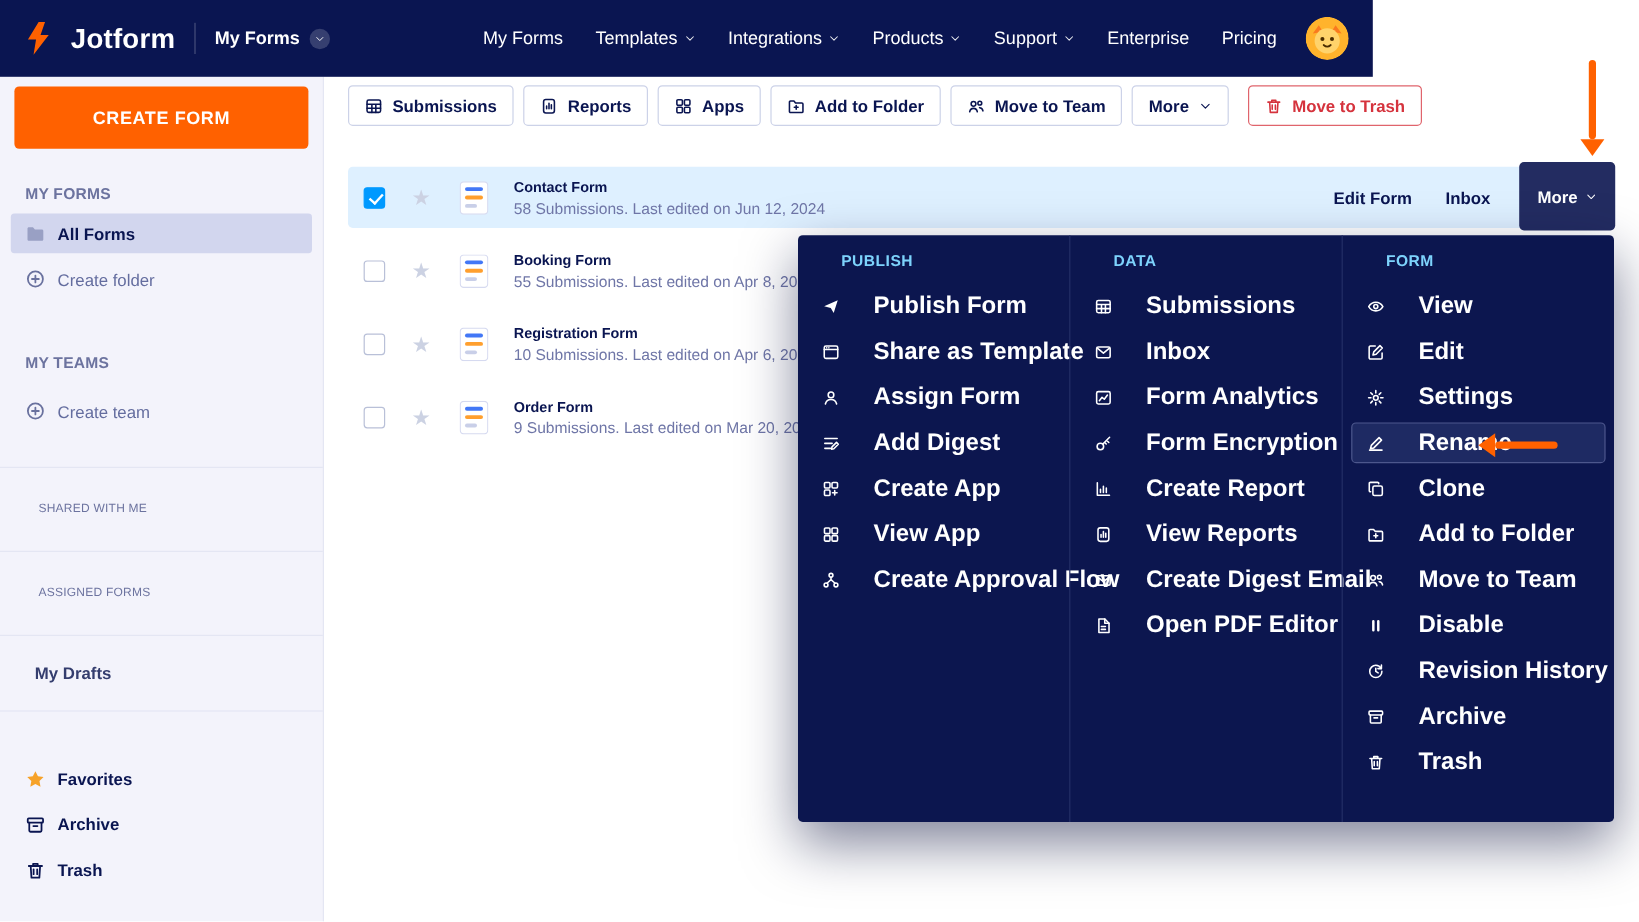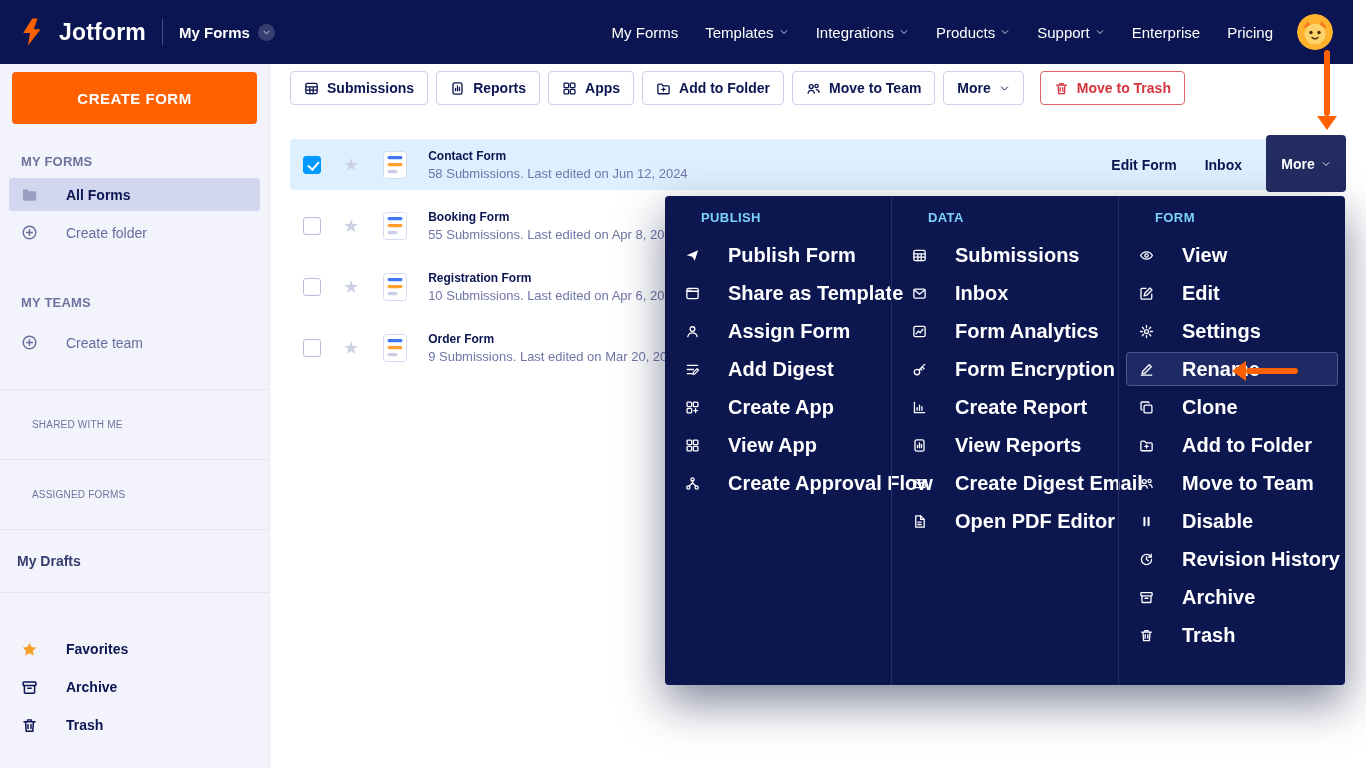--- a/index.html
+++ b/index.html
@@ -2,49 +2,49 @@
 <html><head>
 <meta charset="utf-8">
 <style>
   *{margin:0;padding:0;box-sizing:border-box}
   html,body{width:1366px;height:768px}
   body{position:relative;overflow:hidden;font-family:"Liberation Sans",sans-serif;background:#fff}
   .ic{display:inline-flex;width:16px;height:16px;flex:none}
   .ic svg{width:100%;height:100%}
 
   
-  .topnav{position:absolute;top:0;left:0;width:1353px;height:64px;background:#0a1551;display:flex;align-items:center;padding:0 20px;color:#fff;z-index:60}
+  .topnav{position:absolute;top:0;left:0;width:1144px;height:64px;background:#0a1551;display:flex;align-items:center;padding:0 20px;color:#fff;z-index:60}
   .logo{display:flex;align-items:center;gap:9px;cursor:pointer}
   .logo-mark{width:30px;height:30px}
   .logo-text{font-size:23px;font-weight:700;letter-spacing:.2px}
   .topnav-divider{width:1px;height:26px;background:rgba(255,255,255,.25);margin:0 16px}
   .breadcrumb{display:flex;align-items:center;gap:8px;font-size:15px;font-weight:600;cursor:pointer}
   .crumb-badge{width:17px;height:17px;border-radius:50%;background:rgba(255,255,255,.18);display:flex;align-items:center;justify-content:center}
   .crumb-badge .ic{width:9px;height:9px}
   .topnav-menu{margin-left:auto;display:flex;align-items:center;gap:27px;font-size:15px}
   .topnav-item{display:flex;align-items:center;gap:5px;cursor:pointer;font-weight:500;white-space:nowrap}
   .topnav-item .ic{width:10px;height:10px;opacity:.9}
   .avatar{width:36px;height:36px;border-radius:50%;margin-left:24px;flex:none;cursor:pointer;overflow:hidden}
   .avatar svg{display:block;width:36px;height:36px}
 
   
   .sidebar{position:absolute;top:64px;left:0;bottom:0;width:270px;background:#f3f3fb;border-right:1px solid #e4e6f3;display:flex;flex-direction:column;z-index:5}
   .create-btn{margin:8px 12px 0;height:52px;border:none;border-radius:4px;background:#ff6100;color:#fff;font-family:inherit;font-size:15px;font-weight:700;letter-spacing:.5px;cursor:pointer}
   .sb-header{padding:0 21px;font-size:13px;font-weight:700;color:#6c739f;letter-spacing:.2px}
   .h-myforms{margin:30px 0 9px}
   .h-myteams{margin:46px 0 11px}
-  .sb-item{height:33px;margin:0 9px;border-radius:3px;display:flex;align-items:center;gap:28px;padding:0 12px;font-size:14px;color:#3c4577;cursor:pointer}
+  .sb-item{height:33px;margin:0 9px;border-radius:3px;display:flex;align-items:center;gap:10px;padding:0 12px;font-size:14px;color:#3c4577;cursor:pointer}
   .sb-item.selected{background:#d2d6ee;color:#0a1551;font-weight:700}
   .sb-item .ic{width:17px;height:17px}
   .sb-link{color:#646d9f;margin-top:5px}
   .sb-link .ic{color:#69719e}
   .all-forms .ic{color:#99a0c4}
   .sb-caps{height:70px;display:flex;align-items:center;padding:0 32px;font-size:10px;font-weight:400;color:#6c739f;letter-spacing:.2px;border-top:1px solid #e4e6f3;cursor:pointer}
   .first-caps{margin-top:30px}
-  .sb-drafts{height:64px;display:flex;align-items:center;padding:0 17px;font-size:14px;font-weight:600;color:#343d6e;border-top:1px solid #e4e6f3;border-bottom:1px solid #e4e6f3;cursor:pointer}
+  .sb-drafts{height:64px;display:flex;align-items:center;padding:0 29px;font-size:14px;font-weight:600;color:#343d6e;border-top:1px solid #e4e6f3;border-bottom:1px solid #e4e6f3;cursor:pointer}
   .sb-bottom{margin-top:auto;padding-bottom:24px}
   .sb-bottom .sb-item{height:38px;margin:0 9px;color:#0a1551;font-weight:600}
   .sb-bottom .ic{color:#0a1551}
   .sb-bottom .fav .ic{color:#f6a229}
 
   
   .main{position:absolute;top:64px;left:270px;right:0;bottom:0;background:#fff}
   .toolbar{display:flex;align-items:center;gap:8px;padding:7px 20px 0}
   .tb-btn{height:34px;display:flex;align-items:center;gap:8px;padding:0 13px;background:#fff;border:1px solid #ccd2e8;border-radius:4px;font-family:inherit;font-size:14px;font-weight:600;color:#0a1551;cursor:pointer;white-space:nowrap}
   .tb-btn .ic{color:#0a1551;width:15px;height:15px}

